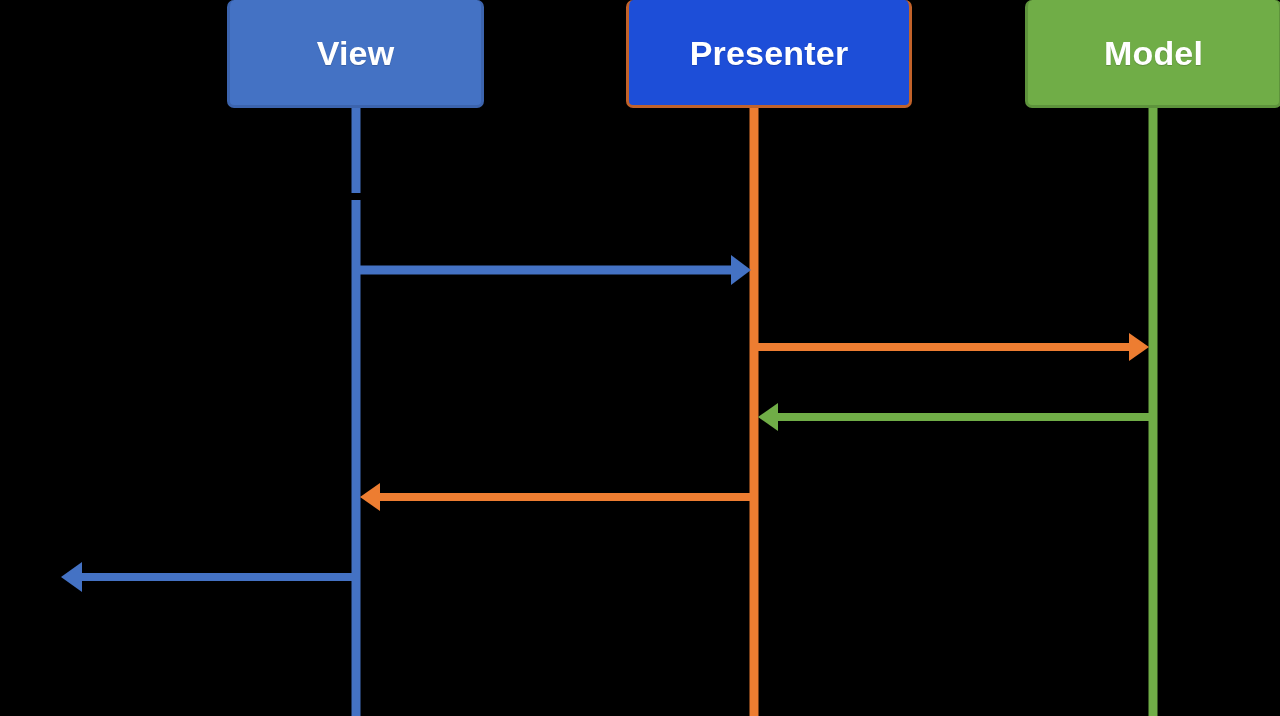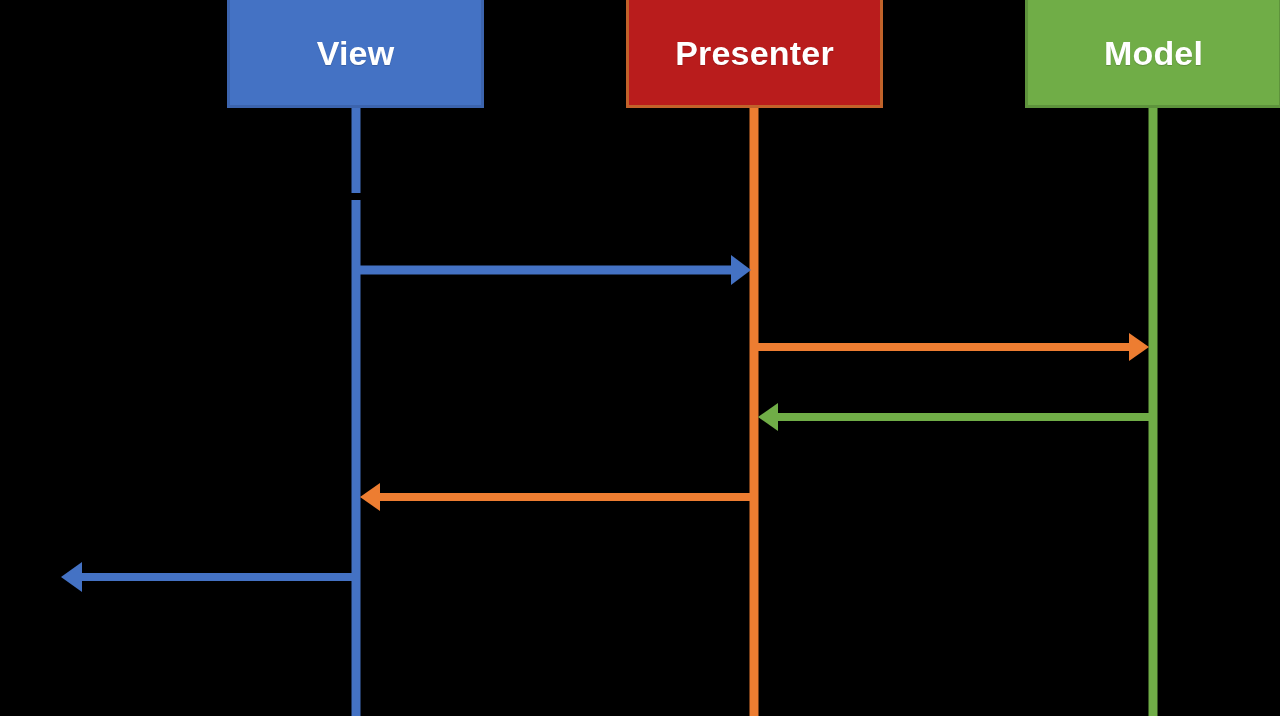--- a/index.html
+++ b/index.html
@@ -26,20 +26,21 @@
     width: 1280px;
     height: 716px;
     display: block;
   }
   .participant-box {
     position: absolute;
     box-sizing: border-box;
     display: flex;
     align-items: center;
     justify-content: center;
+    border-radius: 7px;
   }
   .participant-label {
     color: #ffffff;
     font-size: 34px;
     font-weight: bold;
     letter-spacing: 0.2px;
     line-height: 1;
     white-space: nowrap;
     text-shadow: 0 1px 1px rgba(0,0,0,0.18);
   }
@@ -48,23 +49,23 @@
     top: 0px;
     width: 257px;
     height: 108px;
     background: #4472C4;
     border: 3px solid #3C64AE;
     border-top: none;
   }
   #box-presenter {
     left: 626px;
     top: 0px;
-    width: 257px;
+    width: 286px;
     height: 108px;
-    background: #b91c1c;
+    background: #1d4ed8;
     border: 3px solid #C1622A;
     border-top: none;
   }
   #box-model {
     left: 1025px;
     top: 0px;
     width: 257px;
     height: 108px;
     background: #70AD47;
     border: 3px solid #5E933C;

